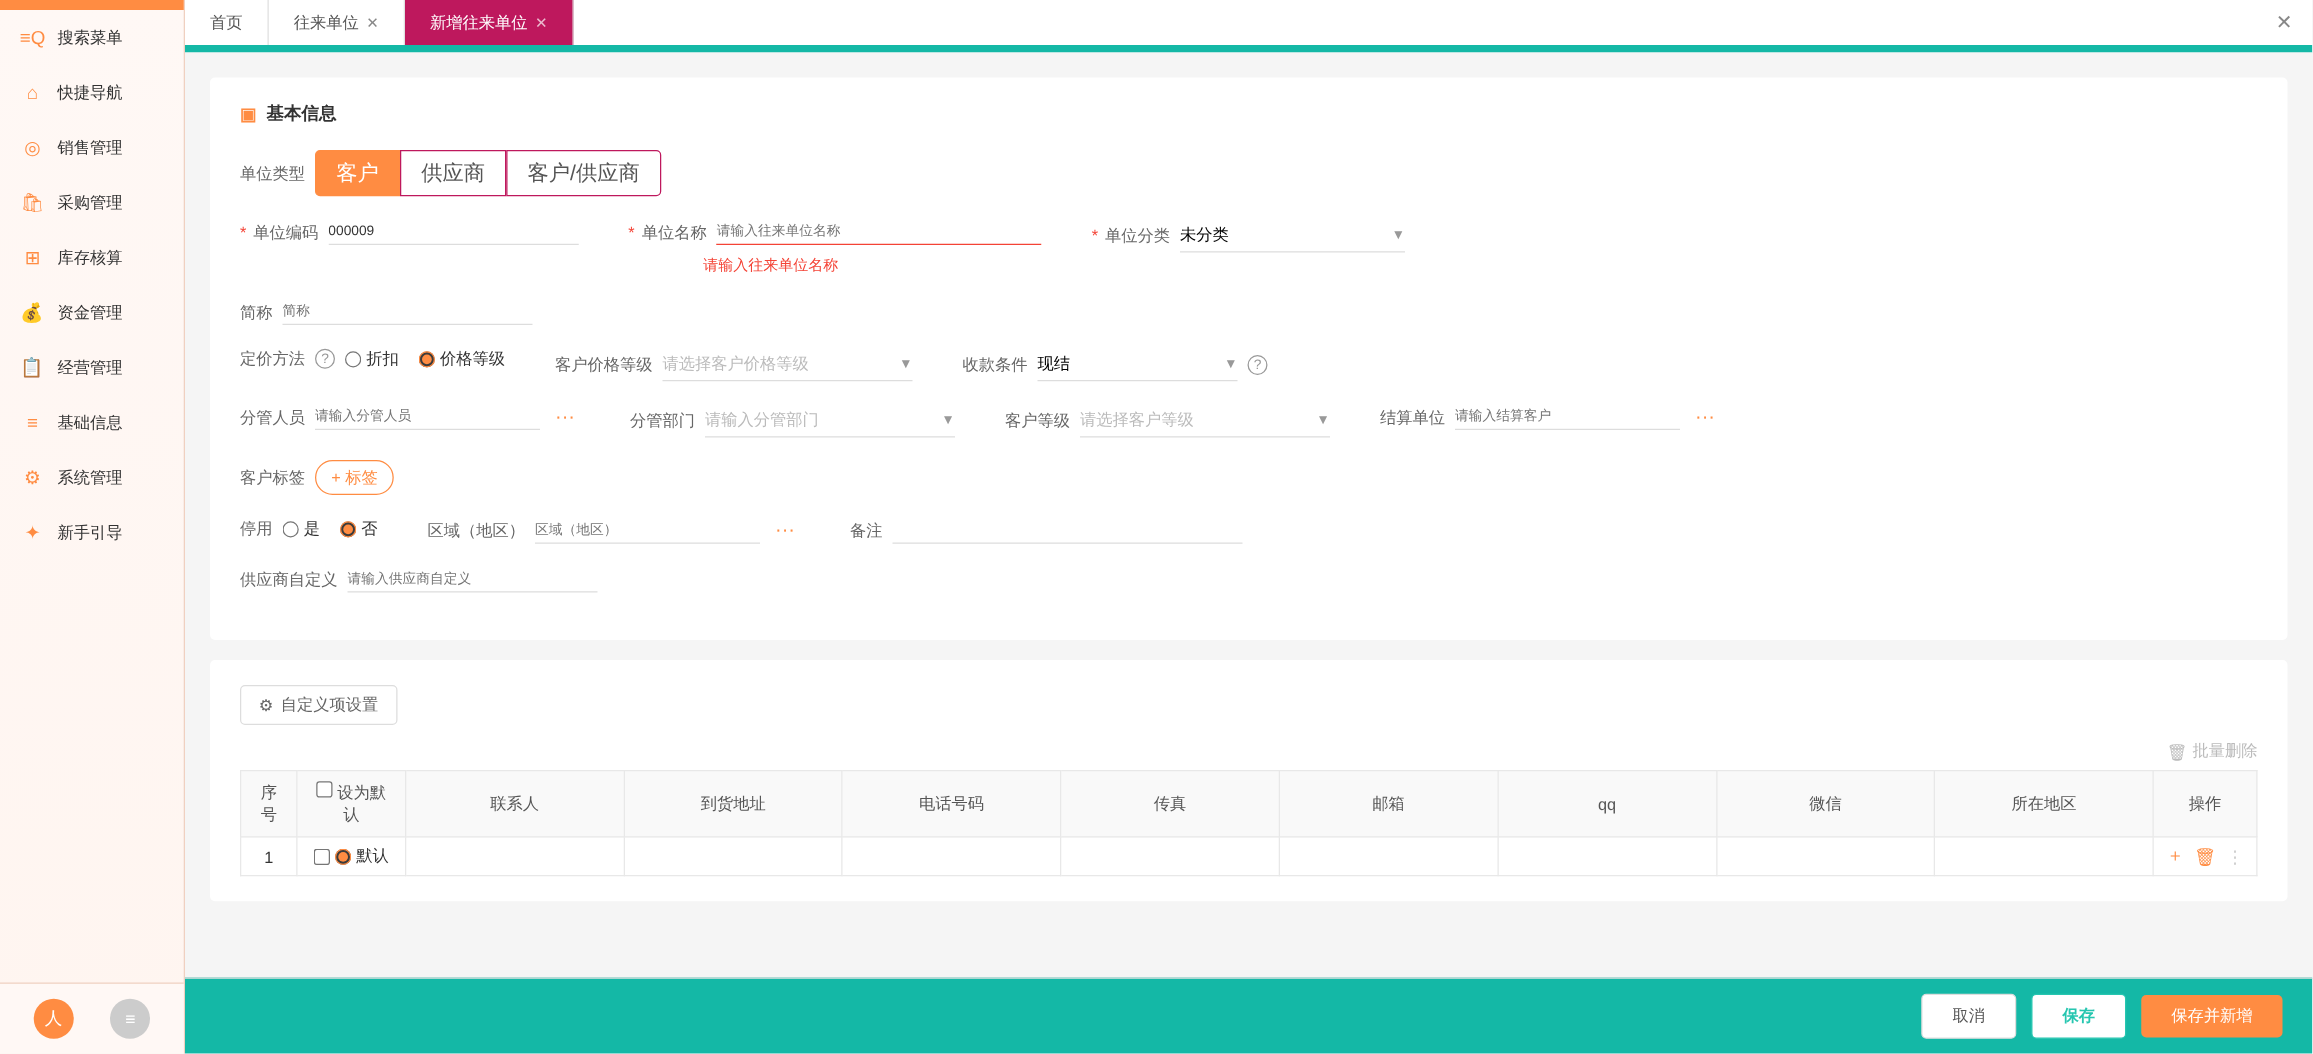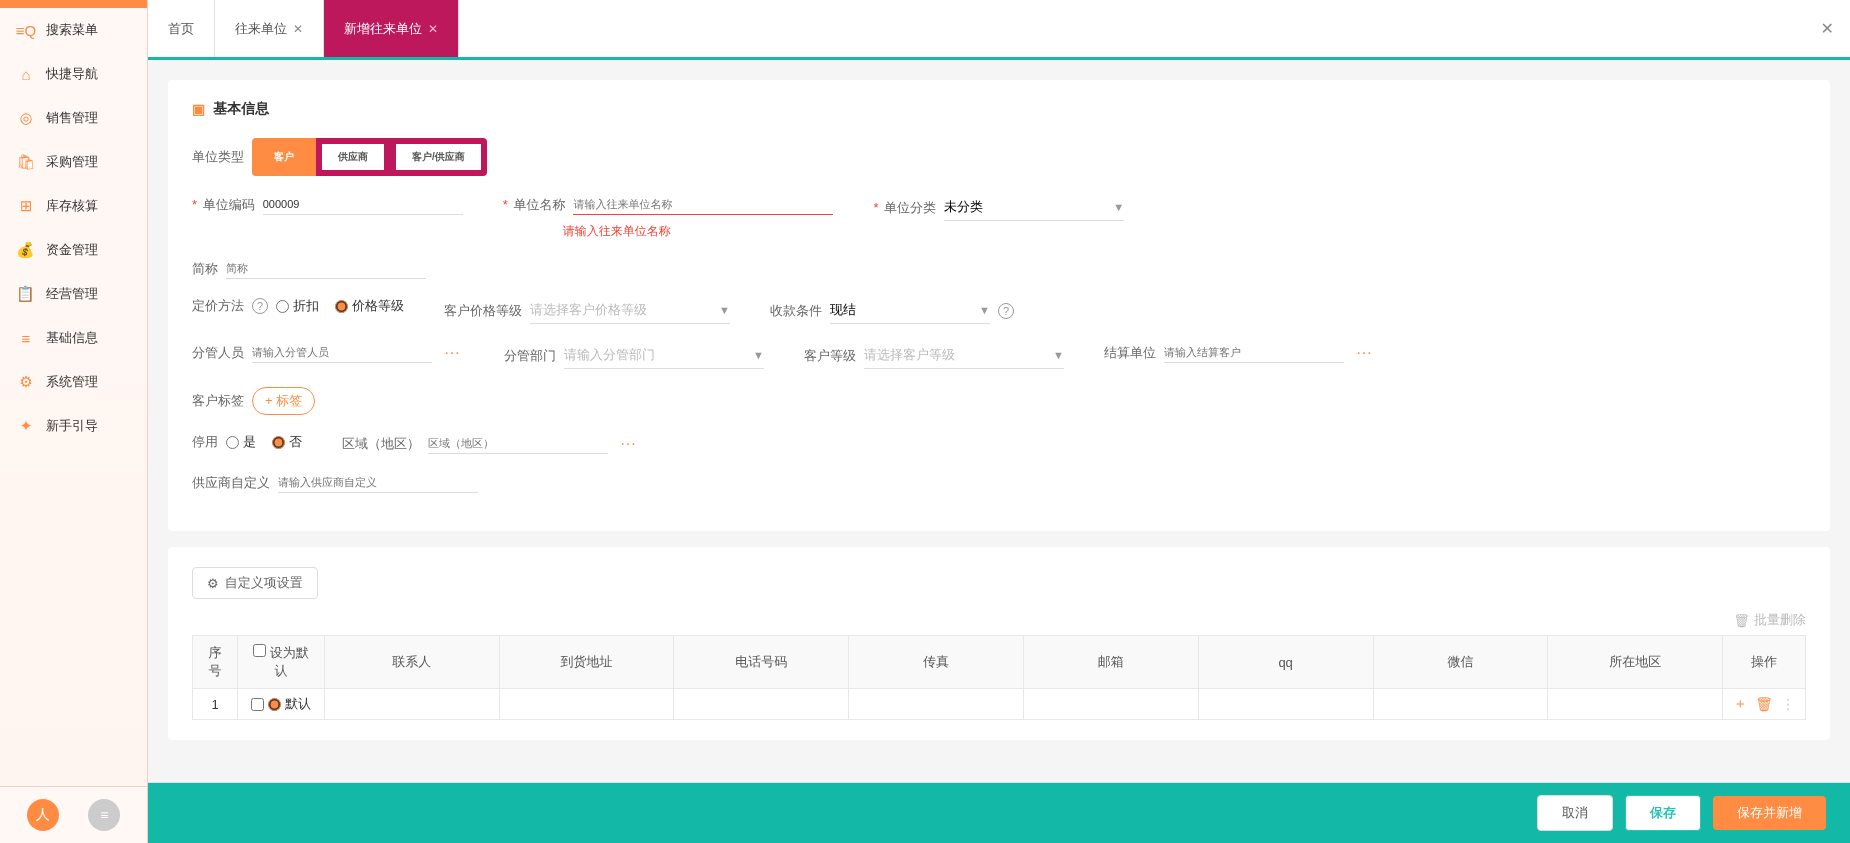--- a/index.html
+++ b/index.html
@@ -66,22 +66,22 @@
       flex-direction: column;
       height: 100%;
       overflow: hidden;
     }
 
     
     .tab-bar {
       display: flex;
       align-items: center;
       background: #fff;
-      border-bottom: 3px solid #14b8a6;
-      height: 60px;
+      border-bottom: 6px solid #14b8a6;
+      height: 42px;
       padding-left: 0;
       flex-shrink: 0;
     }
     .tab {
       display: flex;
       align-items: center;
       padding: 0 20px;
       height: 100%;
       cursor: pointer;
       font-size: 13px;
@@ -179,26 +179,25 @@
       margin-top: 2px;
     }
 
     
     .unit-type-group {
       display: flex;
       gap: 0;
     }
     .unit-type-btn {
       padding: 6px 16px;
-      border: 6px solid #be185d;
+      border: 1px solid #be185d;
       background: #fff;
       cursor: pointer;
-      font-size: 10px;
+      font-size: 17px;
       color: #555;
-      font-weight: bold;
     }
     .unit-type-btn.active {
       background: #ff8c42;
       color: #fff;
       border-color: #ff8c42;
     }
     .unit-type-btn:first-child { border-radius: 4px 0 0 4px; }
     .unit-type-btn:last-child { border-radius: 0 4px 4px 0; }
 
     
@@ -603,20 +602,24 @@
             </label>
           </div>
         </div>
 
         <div class="form-field">
           <span class="form-label">区域（地区）</span>
           <input class="form-input" style="width: 180px;" placeholder="区域（地区）">
           <span class="more-btn">···</span>
         </div>
 
+        <div class="form-field">
+          <span class="form-label">备注</span>
+          <input class="form-input" style="width: 280px;">
+        </div>
       </div>
 
       <div class="form-row">
         <div class="form-field">
           <span class="form-label">供应商自定义</span>
           <input class="form-input" style="width: 200px;" placeholder="请输入供应商自定义">
         </div>
       </div>
     </div>
 

